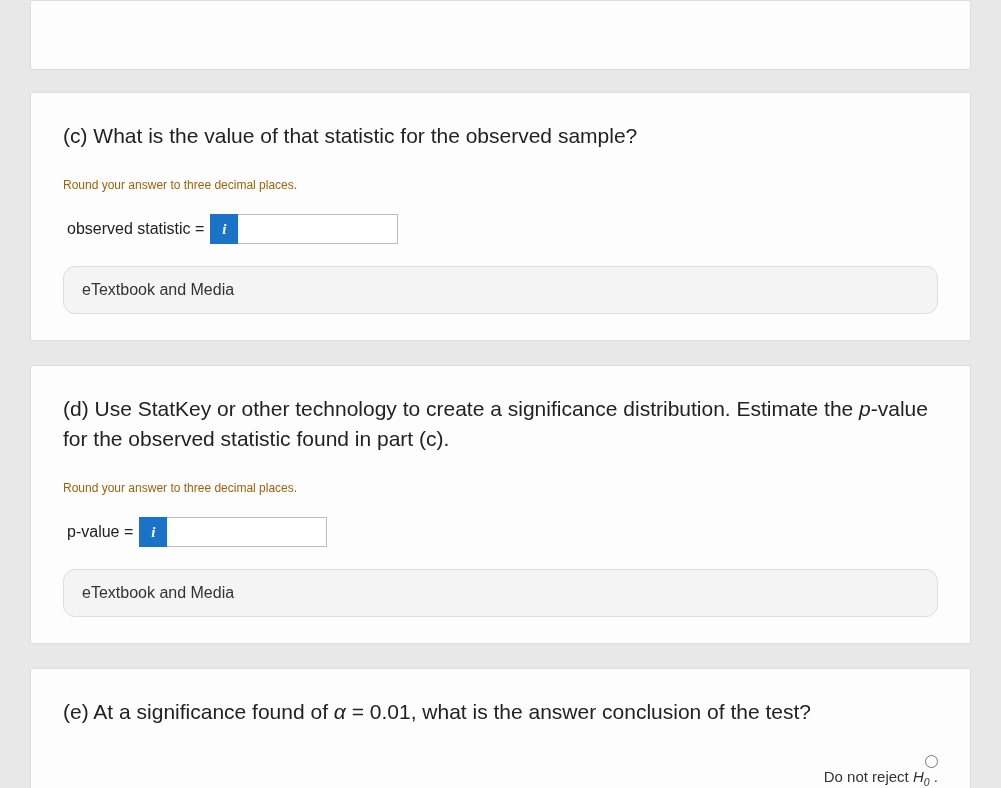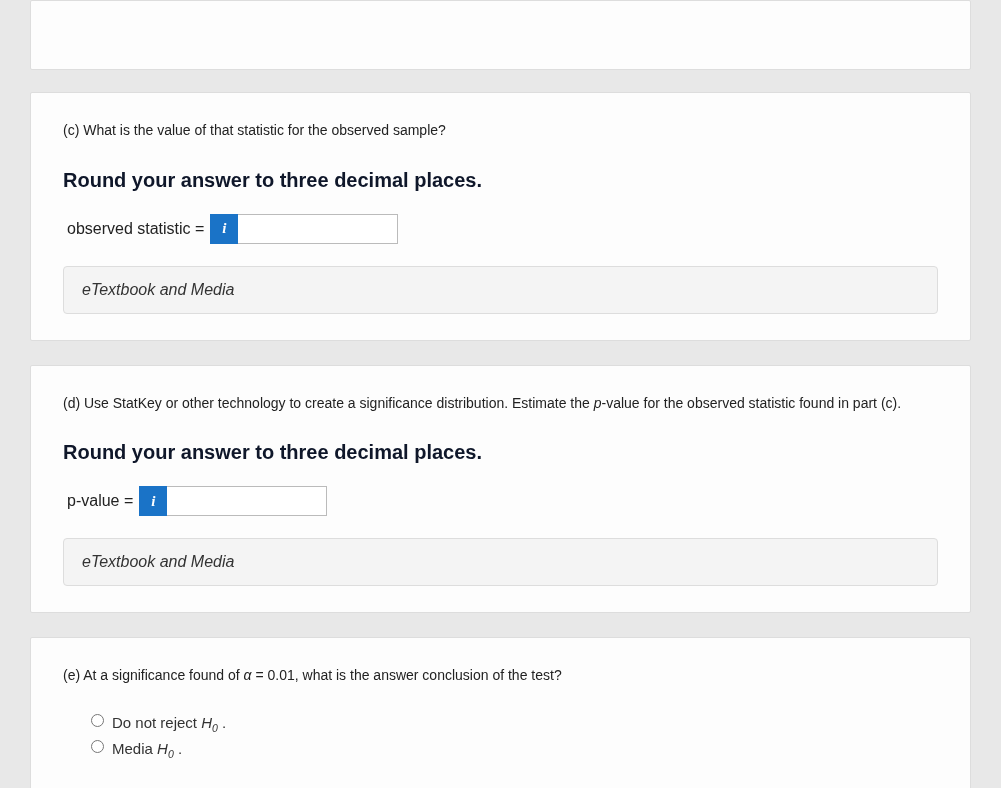--- a/index.html
+++ b/index.html
@@ -18,31 +18,30 @@
     border-radius: 2px;
   }
   .card {
     background: #fdfdfd;
     border: 1px solid #ddd;
     padding: 28px 32px 26px 32px;
     margin-bottom: 24px;
     border-radius: 2px;
   }
   .q-prompt {
-    font-size: 14px;
+    font-size: 21px;
     color: #222;
     margin-bottom: 28px;
     line-height: 1.4;
   }
   .q-prompt .ital { font-style: italic; }
   .sub-instr {
-    font-size: 20px;
-    color: #0f172a;
+    font-size: 12px;
+    color: #a16207;
     margin-bottom: 22px;
-    font-weight: bold;
   }
   .input-row {
     display: flex;
     align-items: center;
     gap: 6px;
     margin-bottom: 22px;
     font-size: 16px;
     padding-left: 4px;
   }
   .input-label { white-space: nowrap; }
@@ -74,31 +73,30 @@
     background: #fff;
     outline: none;
   }
   .resource-bar {
     background: #f4f4f4;
     border: 1px solid #ddd;
     padding: 14px 18px;
     font-size: 16px;
     color: #333;
     cursor: pointer;
-    border-radius: 4px;
-    font-style: italic;
+    border-radius: 12px;
   }
   .radio-group { margin: 18px 0 22px 28px; }
   .radio-row {
     display: flex;
-    align-items: flex-start;
-    gap: 8px;
+    align-items: flex-end;
     font-size: 15px;
     color: #333;
     margin-bottom: 6px;
+    flex-direction: column;
   }
   .radio-row input[type=radio] { cursor: pointer; }
   .h0 { font-style: italic; }
   .h0 sub { font-size: 0.7em; vertical-align: sub; }
   .card-e { padding-bottom: 10px; margin-bottom: 0; }
 </style>
 </head>
 <body>
 
 <div class="top-card"></div>

